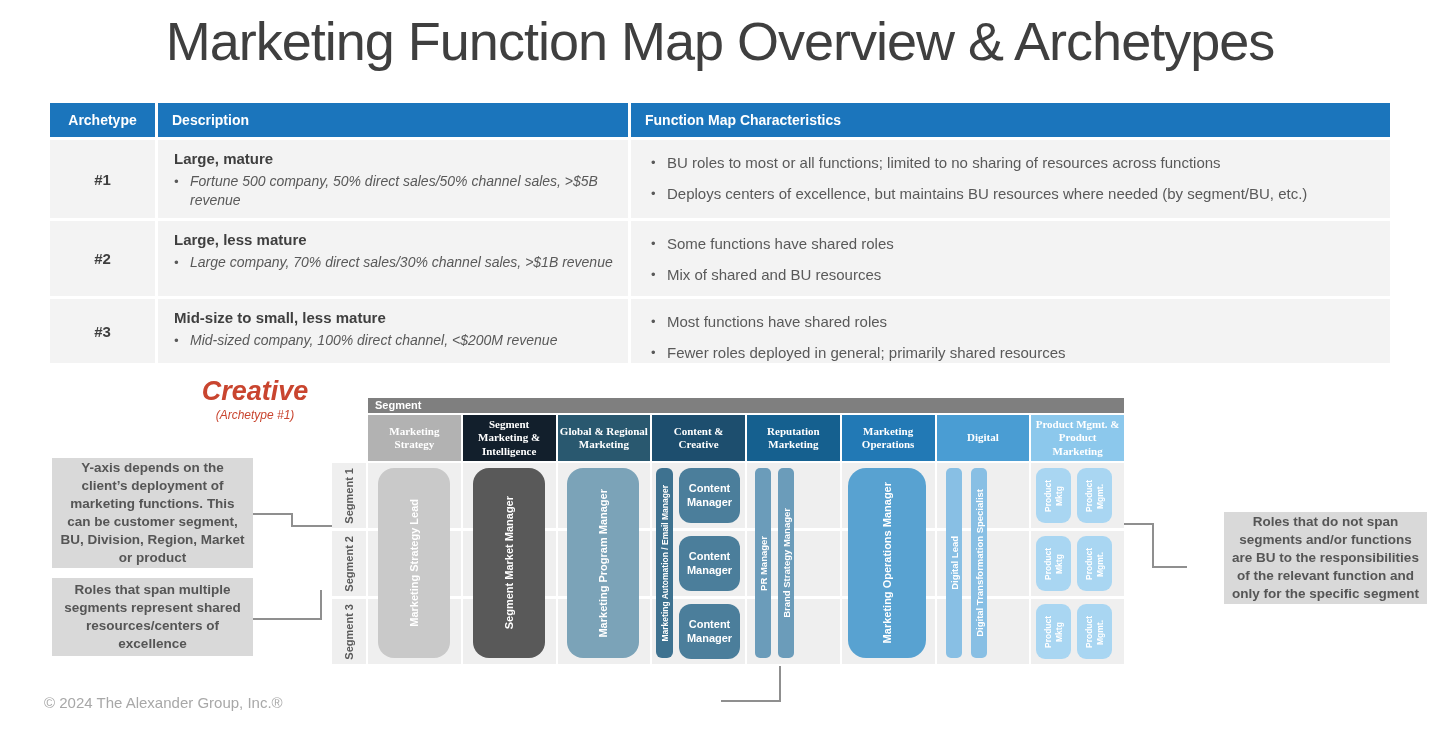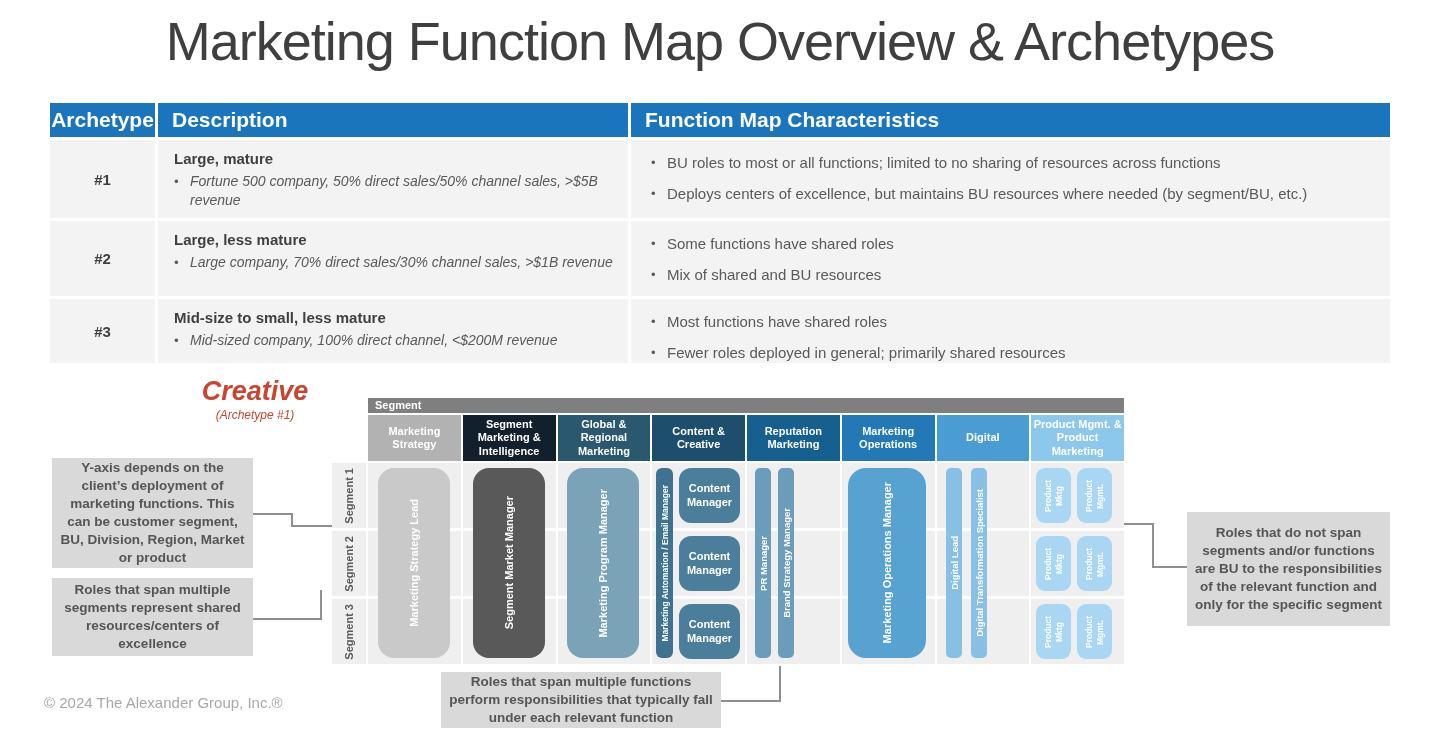--- a/index.html
+++ b/index.html
@@ -7,21 +7,21 @@
          font-family:"Liberation Sans",sans-serif;}
   [data-interactable]{box-sizing:border-box;}
 
   
   .title{position:absolute;top:10px;left:0;width:1440px;margin:0;text-align:center;
          font-size:54px;font-weight:400;color:#3f3f3f;letter-spacing:-1px;}
 
   
   .atable{position:absolute;left:50px;top:103px;width:1340px;}
   .thead{display:flex;gap:3px;height:34px;}
-  .th{background:#1b75bc;color:#fff;font-weight:bold;font-size:21px;display:flex;align-items:center;}
+  .th{background:#1b75bc;color:#fff;font-weight:bold;font-size:14px;display:flex;align-items:center;}
   .trow{display:flex;gap:3px;margin-top:3px;}
   .td{background:#f3f3f3;}
   .col1{width:105px;flex:none;justify-content:center;}
   .col2{width:470px;flex:none;}
   .col3{width:759px;flex:none;}
   .th.col2,.th.col3{padding-left:14px;}
   .td.col1{display:flex;align-items:center;justify-content:center;
            font-weight:bold;font-size:15px;color:#3f3f3f;}
   .td.col2{padding:10px 14px 0 16px;}
   .td.col3{padding:13px 14px 0 20px;}
@@ -33,21 +33,21 @@
 
   
   .example{position:absolute;left:160px;top:376px;width:190px;text-align:center;color:#c9452f;}
   .example-main{font-size:27px;font-weight:bold;font-style:italic;}
   .example-sub{font-size:12px;font-style:italic;margin-top:1px;}
 
   
   .diagram{position:absolute;left:330px;top:398px;width:796px;height:268px;}
   .fn-bar{position:absolute;left:38px;top:0;width:756px;height:15px;background:#7f7f7f;
           color:#fff;font-size:11px;font-weight:bold;line-height:15px;padding-left:7px;}
-  .col-headers{position:absolute;left:38px;top:17px;width:756px;display:flex;gap:2px;}
+  .col-headers{position:absolute;left:38px;top:17px;width:756px;display:flex;gap:2px;font-family:Liberation Serif, serif;}
   .col-h{flex:1;height:46px;display:flex;align-items:center;justify-content:center;text-align:center;
          color:#fff;font-size:11px;font-weight:bold;line-height:1.2;padding:2px;}
   .seg-row{position:absolute;left:2px;width:792px;height:65px;display:flex;gap:2px;}
   .seg-label{width:34px;flex:none;background:#efefef;display:flex;align-items:center;justify-content:center;}
   .seg-label .vtext{font-size:11px;font-weight:bold;color:#595959;}
   .cell{flex:1;background:#efefef;}
   .vtext{writing-mode:vertical-rl;transform:rotate(180deg);white-space:nowrap;}
   .vwrap{writing-mode:vertical-rl;transform:rotate(180deg);white-space:normal;max-height:50px;
          line-height:1.25;text-align:center;}
   .bar,.box{position:absolute;display:flex;align-items:center;justify-content:center;
@@ -261,22 +261,21 @@
     <div class="box" style="left: 706px; top: 206px; width: 35px; height: 55px; border-radius: 9px; font-size: 8.5px; background: rgb(169, 214, 242);" data-interactable="false">
       <span class="vwrap" data-interactable="false">Product Mktg</span>
       </div>
     <div class="box" style="left: 747px; top: 206px; width: 35px; height: 55px; border-radius: 9px; font-size: 8.5px; background: rgb(169, 214, 242);" data-interactable="false">
       <span class="vwrap" data-interactable="false">Product Mgmt.</span>
       </div>
   </div>
 
   <div class="callout" style="left:52px;top:458px;width:201px;height:110px" data-interactable="false">Y-axis depends on the client’s deployment of marketing functions. This can be customer segment, BU, Division, Region, Market or product</div>
   <div class="callout" style="left:52px;top:578px;width:201px;height:78px" data-interactable="false">Roles that span multiple segments represent shared resources/centers of excellence</div>
-  <div class="callout" style="left:1187px;top:512px;width:203px;height:114px" data-interactable="false">Roles that do not span segments and/or functions are BU to the responsibilities of the relevant function and only for the specific segment</div>
-  <div class="callout" style="left:441px;top:672px;width:280px;height:56px" data-interactable="false">Roles that span multiple functions perform responsibilities that typically fall under each relevant function</div>
+  <div class="callout" style="left:1224px;top:512px;width:203px;height:92px" data-interactable="false">Roles that do not span segments and/or functions are BU to the responsibilities of the relevant function and only for the specific segment</div>
 
   <div class="cline" style="left:253px;top:513px;width:40px;height:2px" data-interactable="false"></div>
   <div class="cline" style="left:291px;top:513px;width:2px;height:14px" data-interactable="false"></div>
   <div class="cline" style="left:291px;top:525px;width:41px;height:2px" data-interactable="false"></div>
 
   <div class="cline" style="left:253px;top:618px;width:69px;height:2px" data-interactable="false"></div>
   <div class="cline" style="left:320px;top:590px;width:2px;height:30px" data-interactable="false"></div>
 
   <div class="cline" style="left:1124px;top:523px;width:30px;height:2px" data-interactable="false"></div>
   <div class="cline" style="left:1152px;top:523px;width:2px;height:45px" data-interactable="false"></div>

